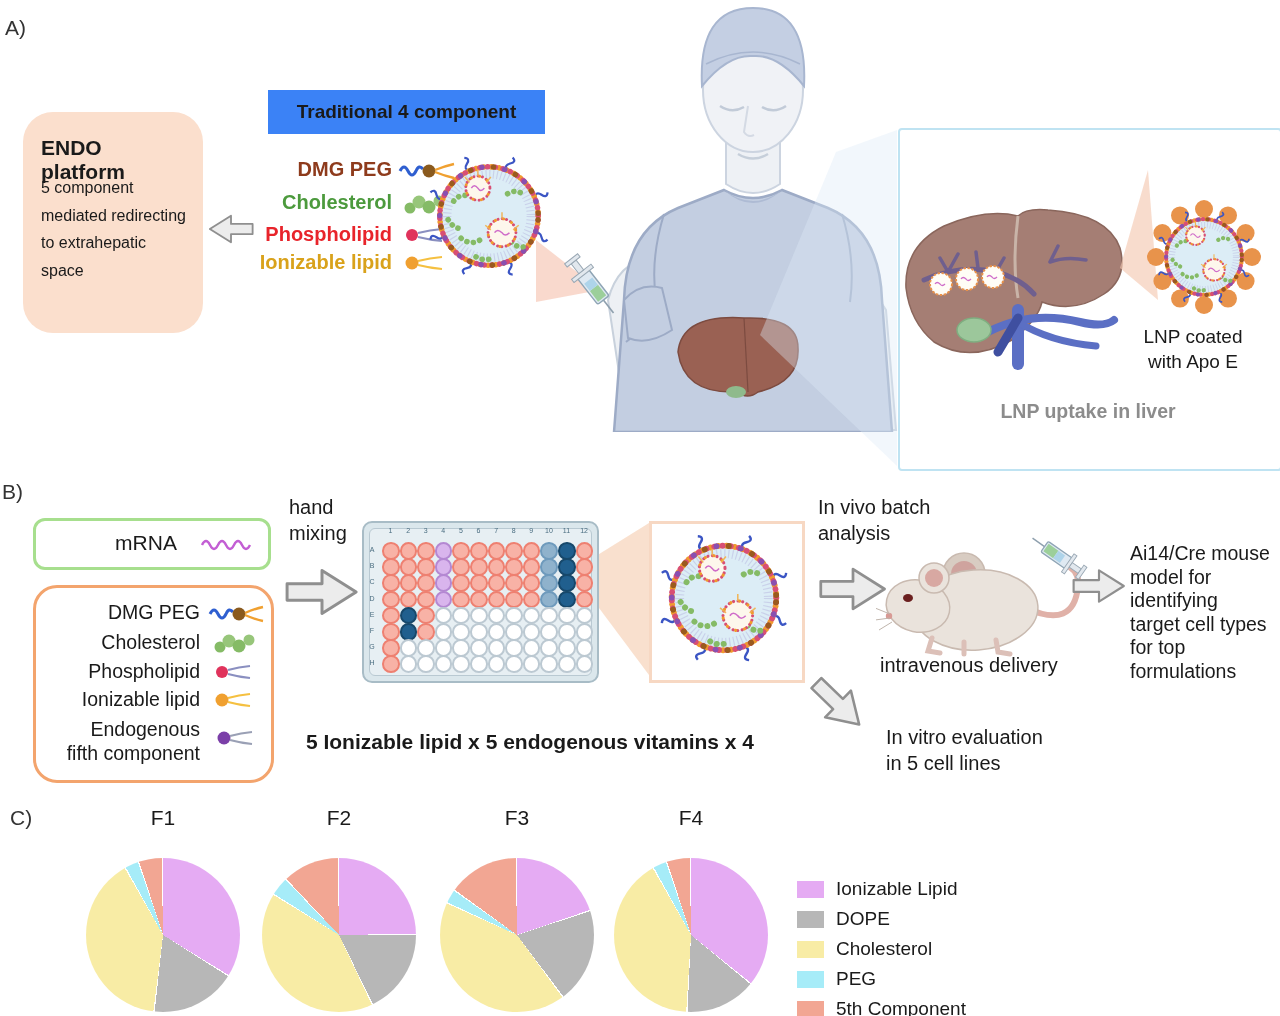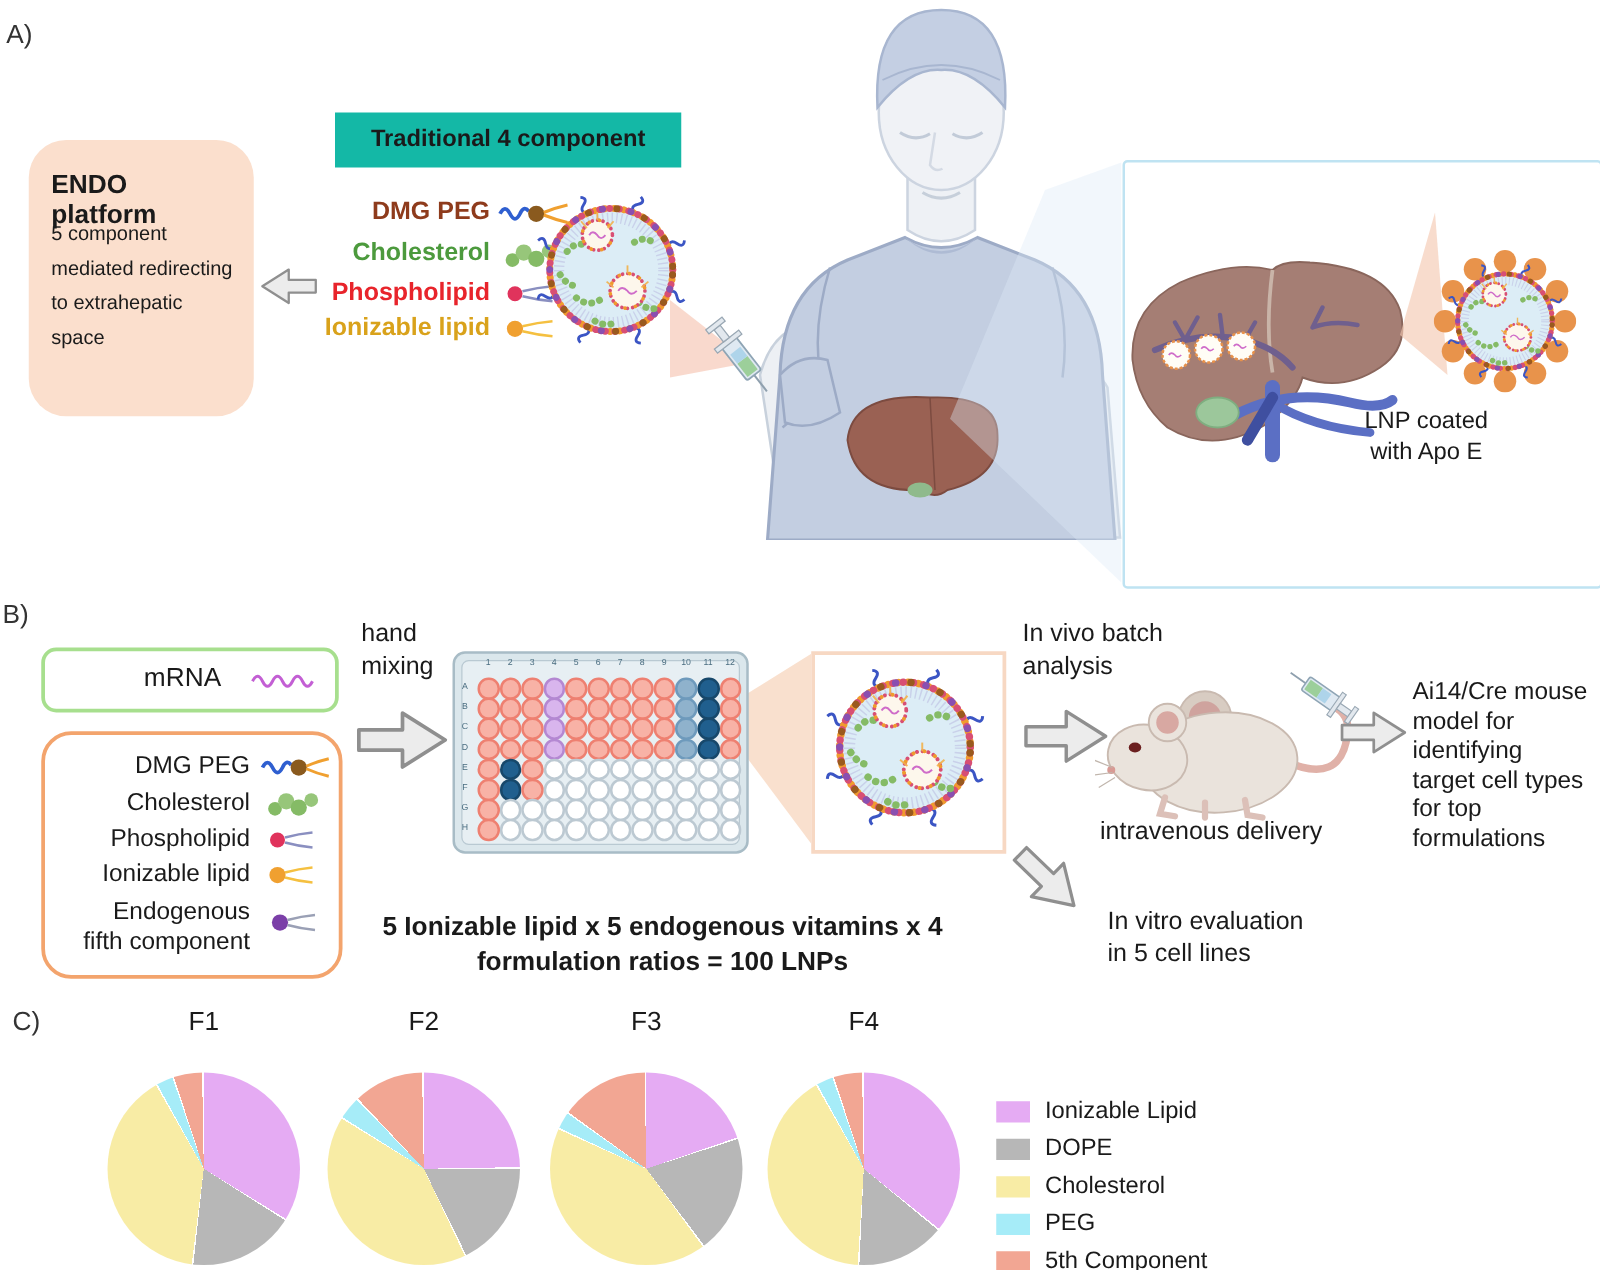--- a/index.html
+++ b/index.html
@@ -106,21 +106,21 @@
 
 <div class="abs endo-box" style="left: 23px; top: 112px; width: 180px; height: 221px; background: rgb(251, 223, 205);">
   <div class="abs endo-title" style="left:18px;top:24px;width:150px">ENDO platform</div>
   <div class="abs endo-body" style="left:18px;top:62px;width:146px">5 component mediated redirecting to extrahepatic space</div>
 </div>
 
 <svg class="abs" style="left:208px;top:206px;transform:scaleX(-1)" width="46" height="46">
     <use href="#arr" width="46" height="46"></use>
   </svg>
 
-<div class="abs blue-label" style="left: 268px; top: 90px; width: 277px; height: 44px; background: #14b8a6;">Traditional 4 component</div>
+<div class="abs blue-label" style="left: 268px; top: 90px; width: 277px; height: 44px; background: #3b82f6;">Traditional 4 component</div>
 
 <div class="abs compA-label" style="left: 252px; top: 158px; color: rgb(142, 59, 28);">DMG PEG</div>
 <svg class="abs" style="left:398px;top:160px" width="58" height="22">
   <path d="M2,11 q4,-8 8,0 q4,8 8,0 q3,-7 7,-2" stroke="#2f5fd0" stroke-width="3" fill="none"></path>
   <circle cx="31" cy="11" r="6.5" fill="#8a5a1e"></circle>
   <path d="M37,10 q10,-4 19,-6 M37,12 q10,4 19,6" stroke="#f0a030" stroke-width="2.4" fill="none"></path>
 </svg>
 
 <div class="abs compA-label" style="left: 252px; top: 191px; color: rgb(76, 154, 61);">Cholesterol</div>
 <svg class="abs" style="left:402px;top:192px" width="48" height="24">
@@ -213,25 +213,26 @@
       <circle cx="15.4" cy="81" r="9"></circle>
     <circle cx="9" cy="57" r="9"></circle>
       <circle cx="15.4" cy="33" r="9"></circle>
       <circle cx="33" cy="15.4" r="9"></circle>
     <circle cx="57" cy="9" r="9"></circle>
       <circle cx="81" cy="15.4" r="9"></circle>
       <circle cx="98.6" cy="33" r="9"></circle>
   </g>
   <use href="#lnp" x="7" y="7" width="100" height="100"></use>
 </svg>
-<div class="abs lnp-caption" style="left:1066px;top:324px;width:150px">
+<div class="abs lnp-caption" style="left:1118px;top:324px;width:150px">
   <div>LNP coated</div>
   <div>with Apo E</div>
 </div>
 <div class="abs apoe-caption" style="left:908px;top:398px;width:360px">
+  <div>LNP uptake in liver</div>
 </div>
 
 <div class="abs panel-label" style="left:2px;top:480px">B)</div>
 
 <div class="abs mrna-box" style="left:33px;top:518px;width:232px;height:46px">
   <div class="abs" style="left:55px;top:10px;width:110px;text-align:center;font-size:21px">mRNA</div>
   <svg class="abs" style="left:164px;top:14px" width="58" height="20">
     <path d="M2,10 q4,-8 8,0 q4,8 8,0 q4,-8 8,0 q4,8 8,0 q4,-8 8,0 q4,8 8,0" stroke="#c35fd4" stroke-width="2.4" fill="none"></path>
   </svg>
 </div>
@@ -398,21 +399,20 @@
     </div>
 </div>
 
 <div class="abs" style="left:649px;top:521px;width:150px;height:156px;background:#fff;border:3px solid #f7d8c3"></div>
 <svg class="abs" style="left:655px;top:529px" width="138" height="138">
     <use href="#lnp" width="138" height="138"></use>
   </svg>
 
 <div class="abs formula" style="left:290px;top:728px;width:480px">
   <div>5 Ionizable lipid x 5 endogenous vitamins x 4</div>
-  <div>formulation ratios = 100 LNPs</div>
 </div>
 
 <div class="abs small-note" style="left:818px;top:494px">
   <div>In vivo batch</div>
   <div>analysis</div>
 </div>
 <svg class="abs" style="left:818px;top:565px" width="70" height="48">
     <use href="#arr" width="70" height="48"></use>
   </svg>
 

